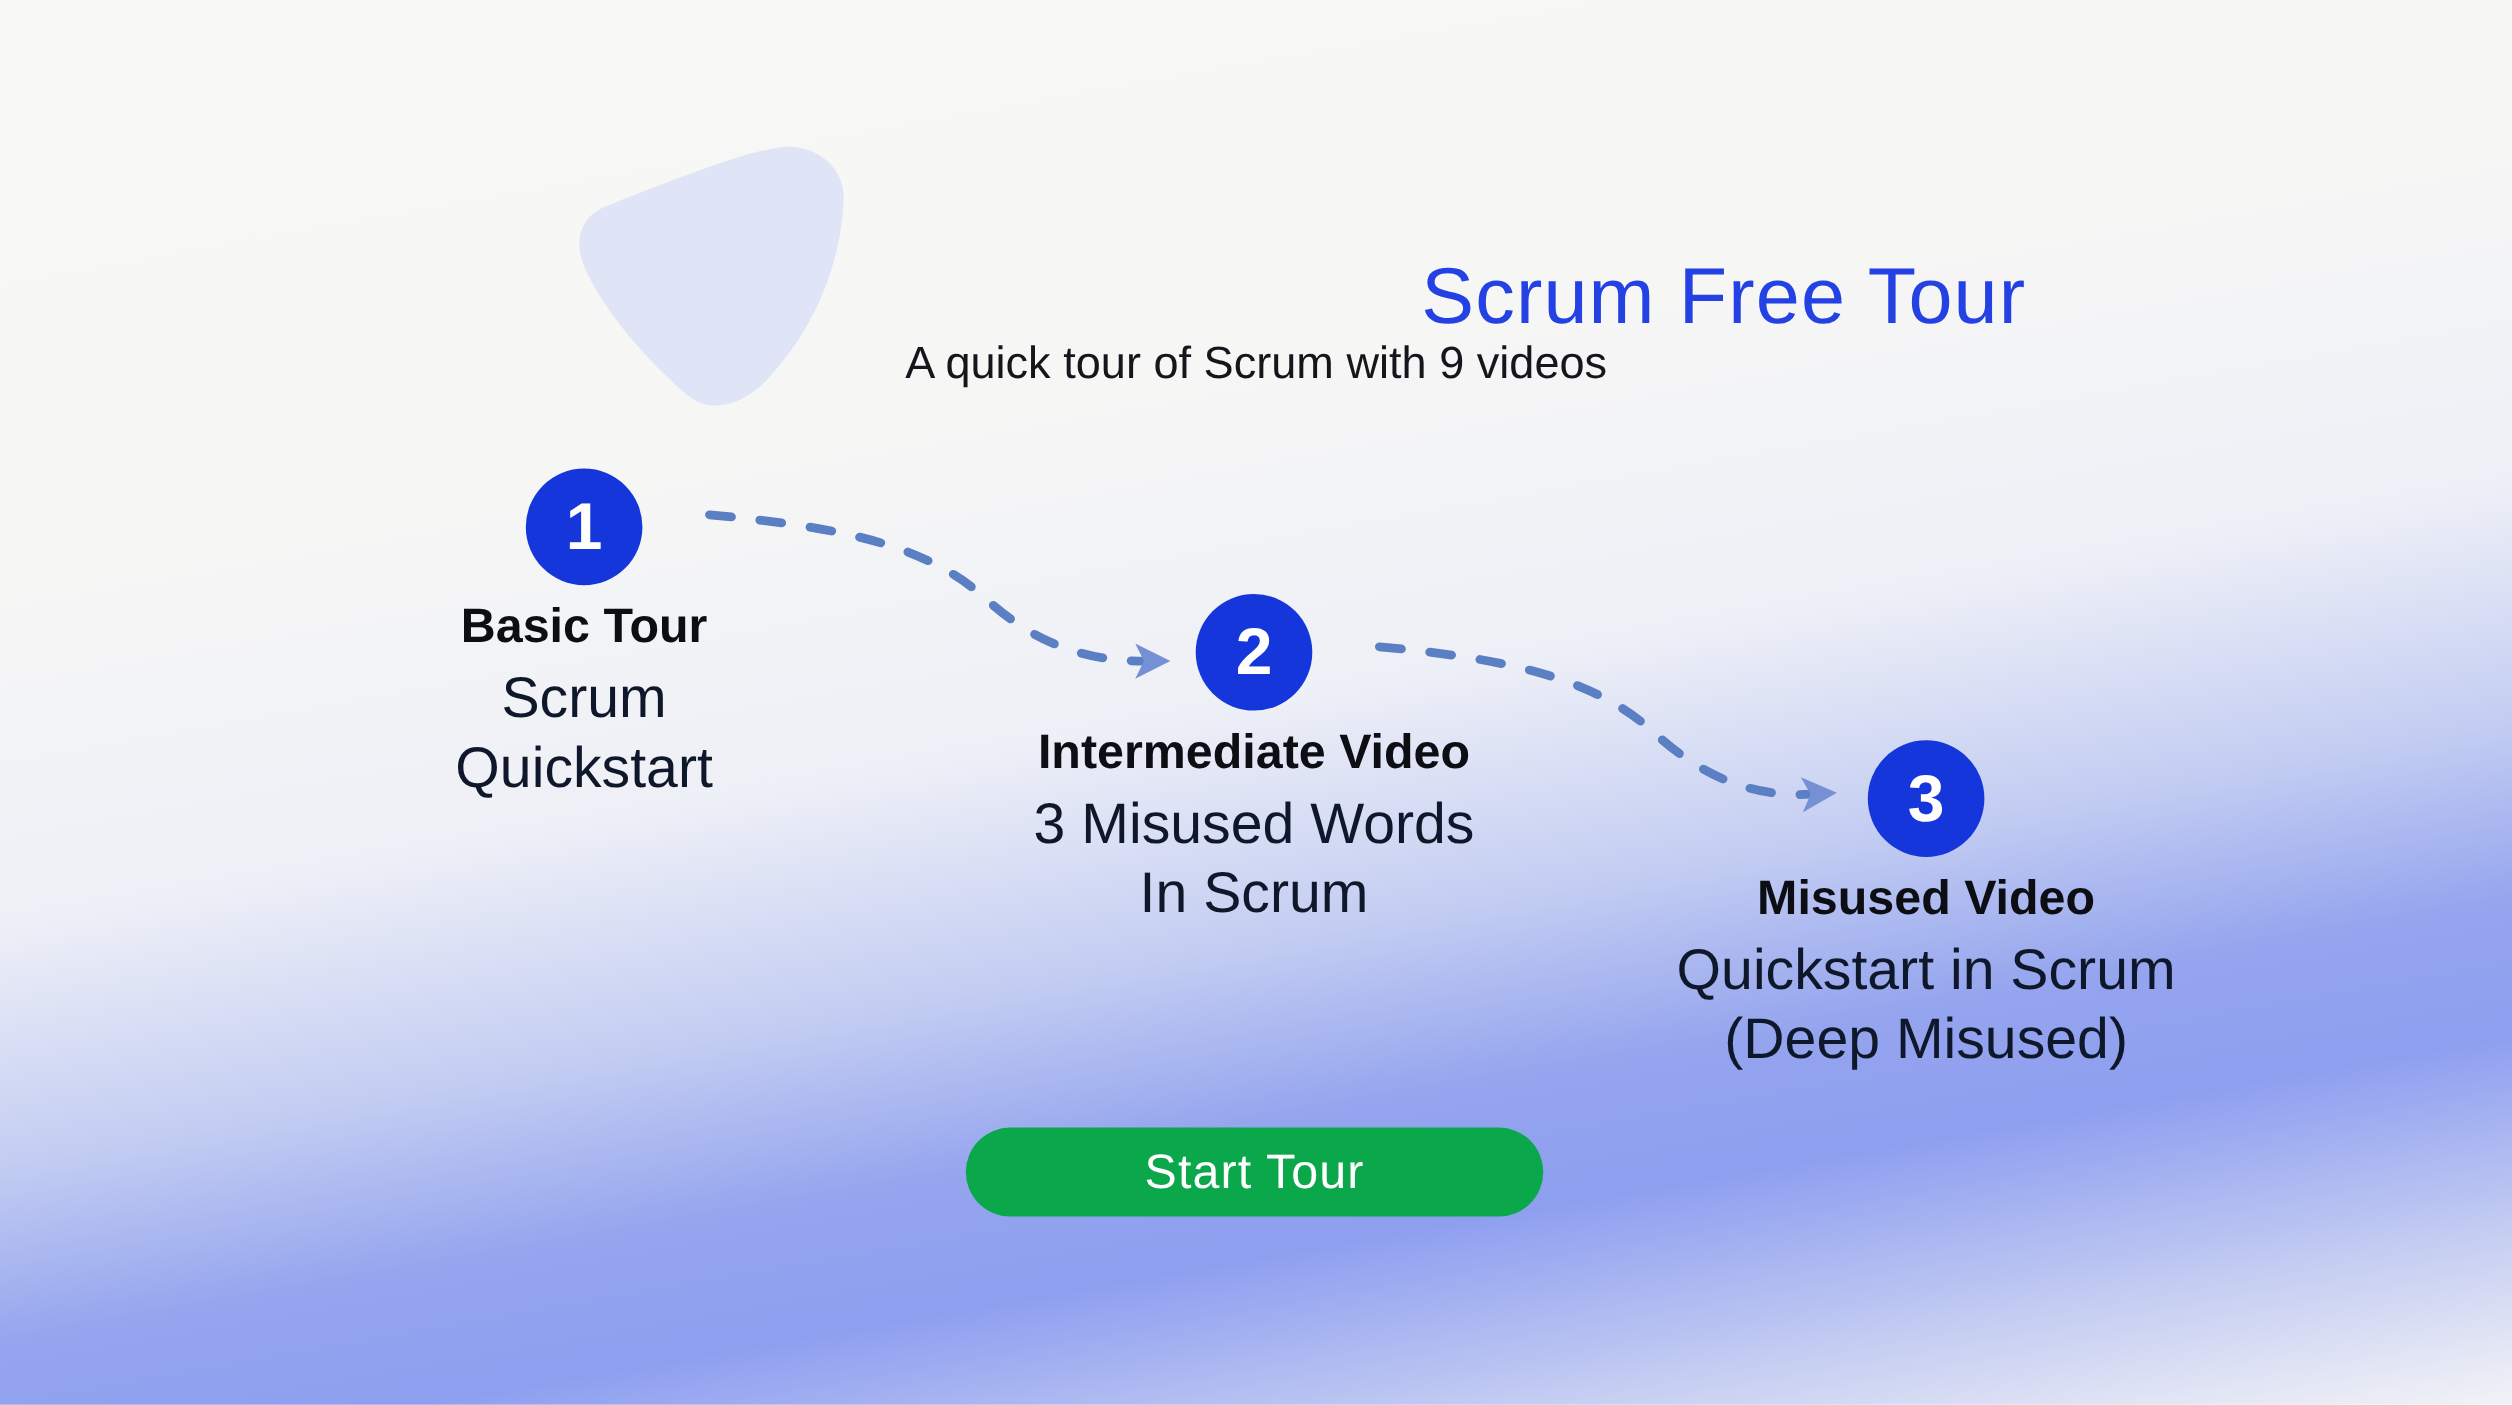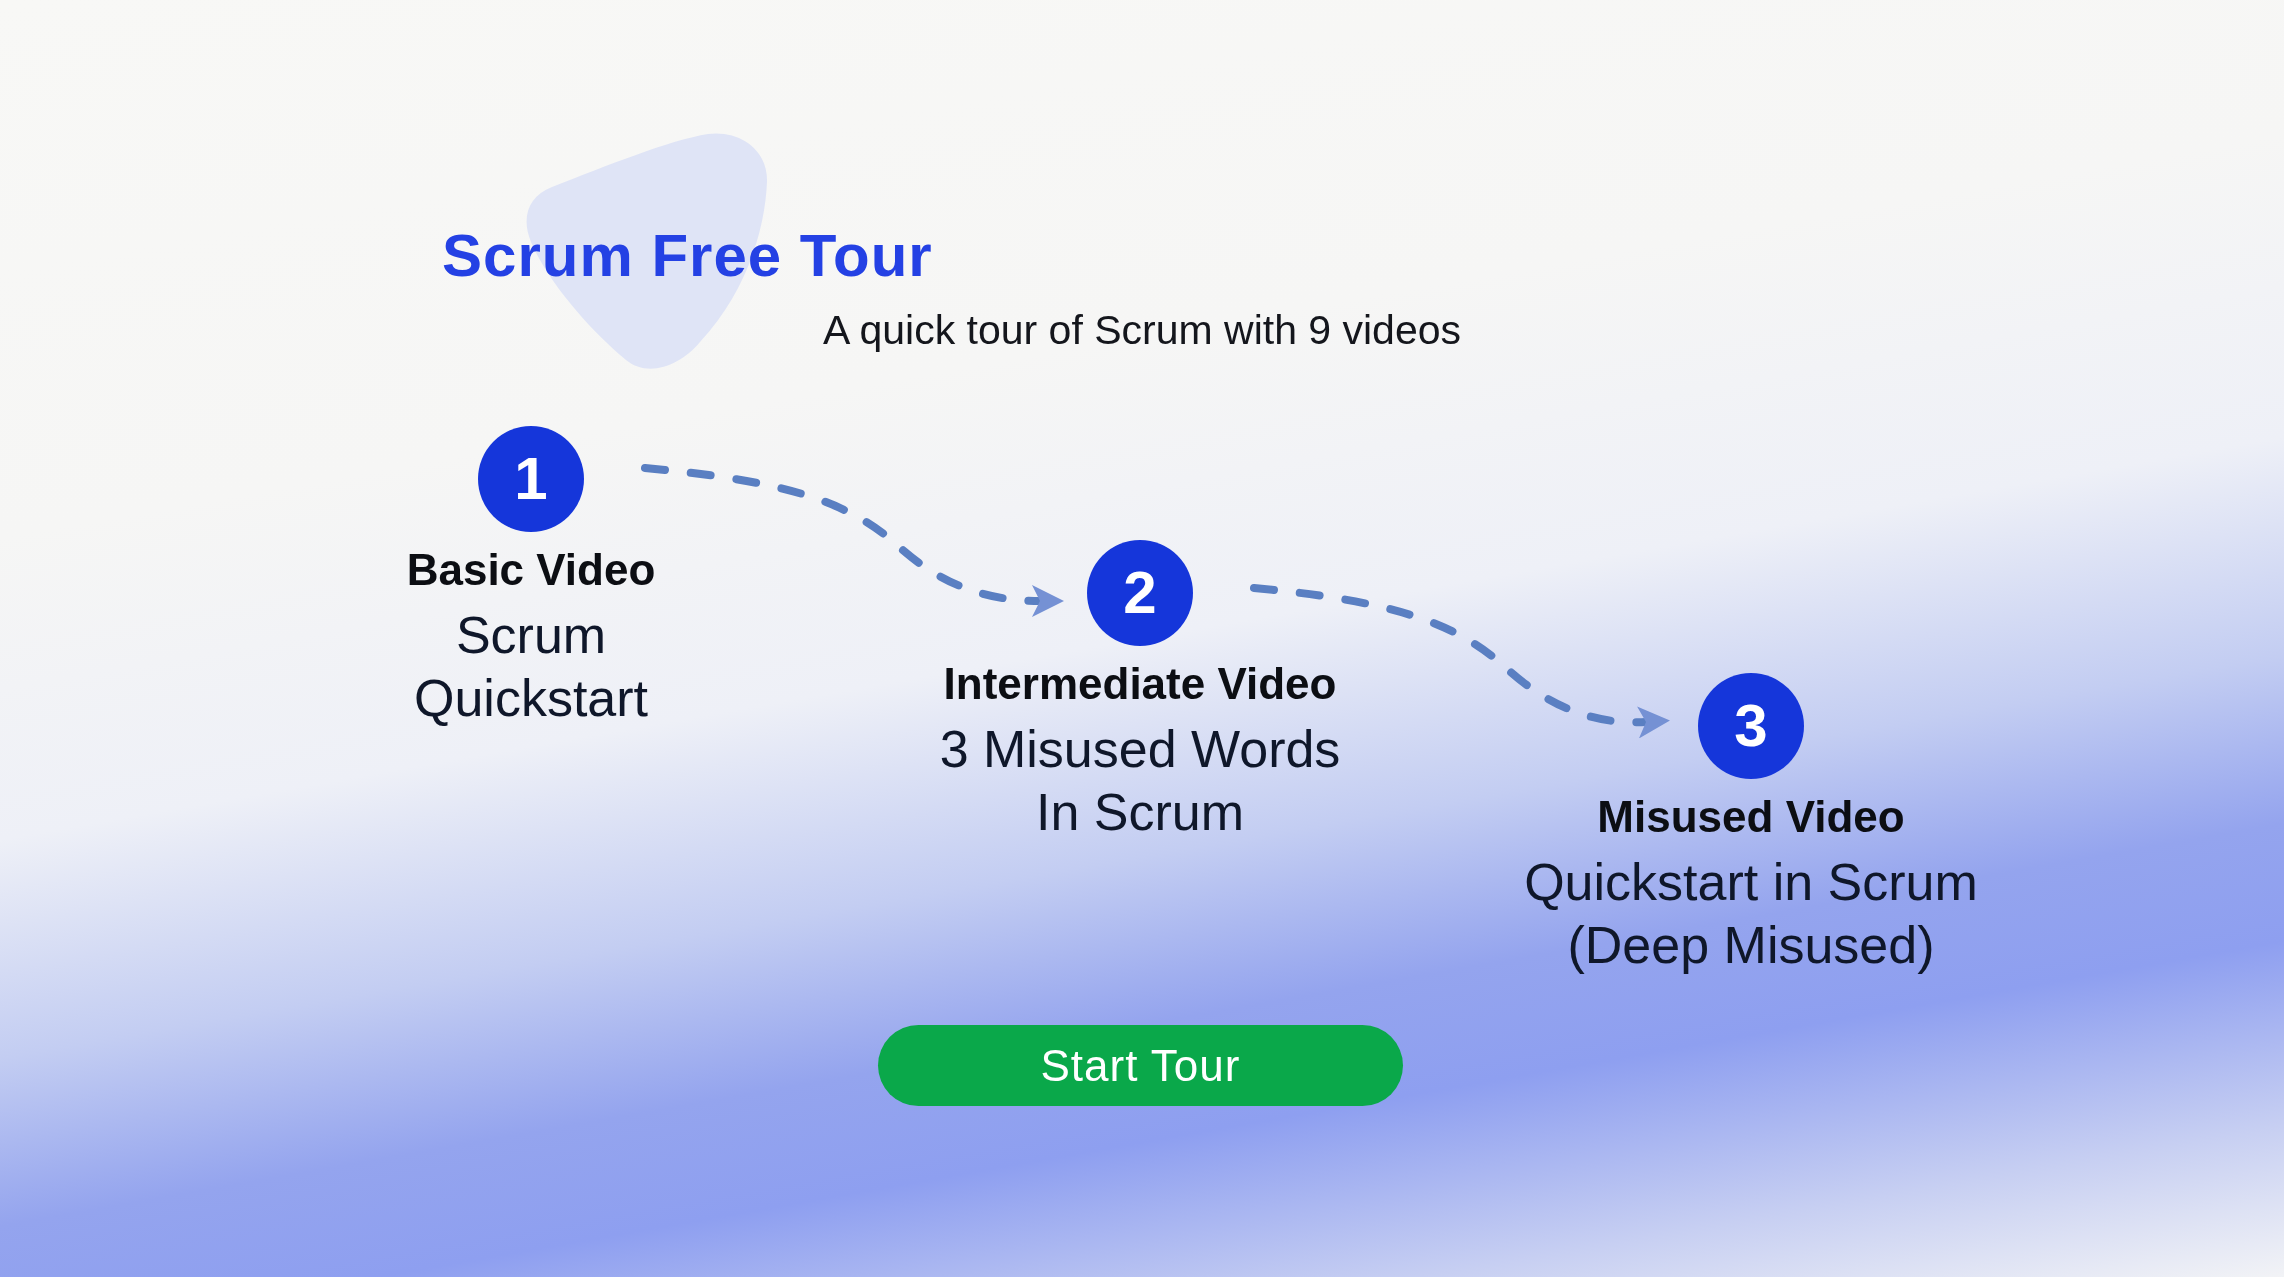--- a/index.html
+++ b/index.html
@@ -15,22 +15,22 @@
       #8e9ff0 80%,
       #c7cff2 91%,
       #f2f3f6 100%);
   }
   .abs{position:absolute;}
   .center-x{transform:translateX(-50%);}
 
   .blob-svg{left:518px;top:130px;width:270px;height:255px;}
 
   .page-title{
-    left:1142px;top:186px;width:1400px;text-align:left;
-    font-size:60px;font-weight:700;letter-spacing:1px;color:#2441e4;
+    left:1142px;top:186px;width:1400px;text-align:right;
+    font-size:72px;font-weight:400;letter-spacing:1px;color:#2441e4;
     line-height:1;white-space:nowrap;
   }
   .page-subtitle{
     left:1142px;top:308px;width:1400px;text-align:center;
     font-size:41px;font-weight:500;color:#14161c;line-height:1.1;white-space:nowrap;
   }
 
   .step{width:640px;text-align:center;}
   .step-circle{
     width:106px;height:106px;border-radius:50%;
@@ -82,21 +82,21 @@
   <path d="M 1254 588 C 1384 600 1454 620 1506 668 C 1549 707 1594 725 1646 722" fill="none" stroke="#5a7fc2" stroke-width="8" stroke-linecap="round" stroke-dasharray="20 26" marker-end="url(#ah)"></path>
 </svg>
 
 <h1 class="abs center-x page-title" style="transform:translateX(-50%);">Scrum Free Tour</h1>
 <div class="abs page-subtitle" style="transform:translateX(-50%);">A quick tour of Scrum with 9 videos</div>
 
 <div class="abs step" id="step-1">
   <div class="step-circle">
     <span class="step-number">1</span>
   </div>
-  <div class="step-label">Basic Video</div>
+  <div class="step-label">Basic Tour</div>
   <div class="step-title">
     <span>Scrum</span><br>
     <span>Quickstart</span>
   </div>
 </div>
 
 <div class="abs step" id="step-2">
   <div class="step-circle">
     <span class="step-number">2</span>
   </div>

